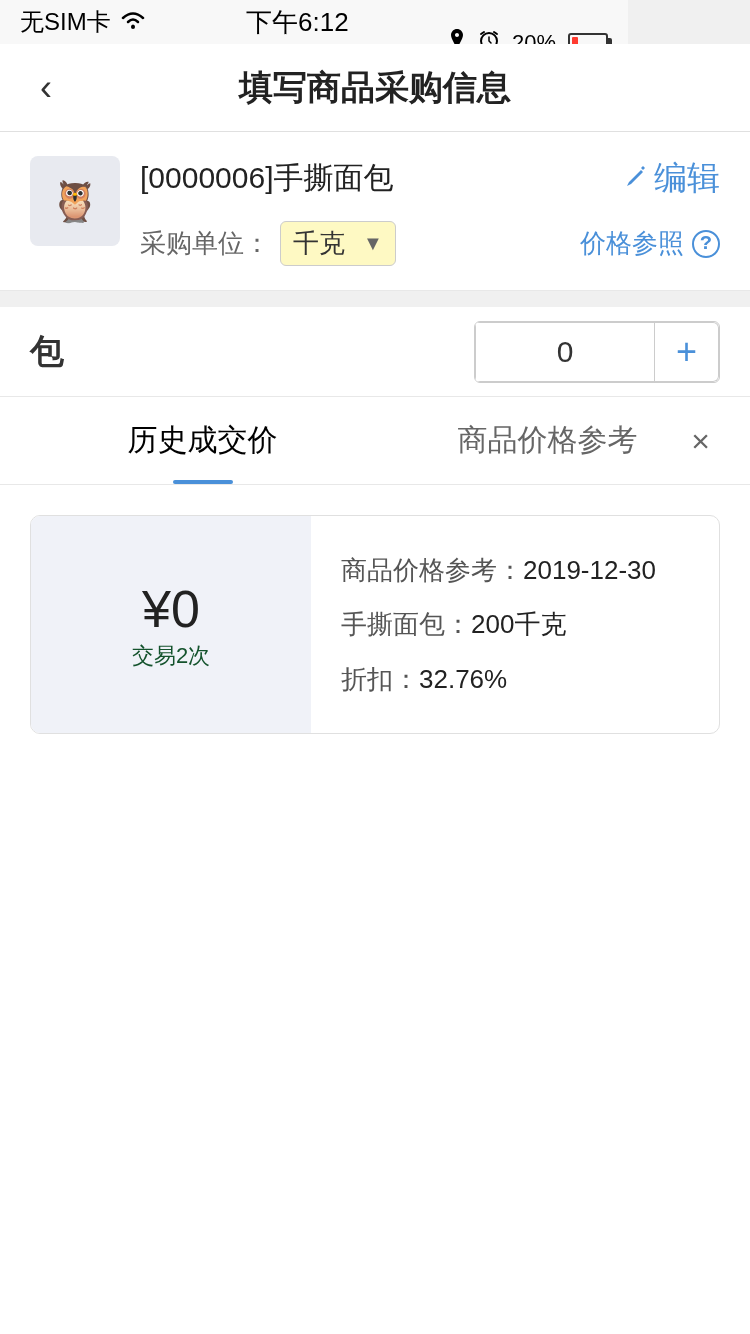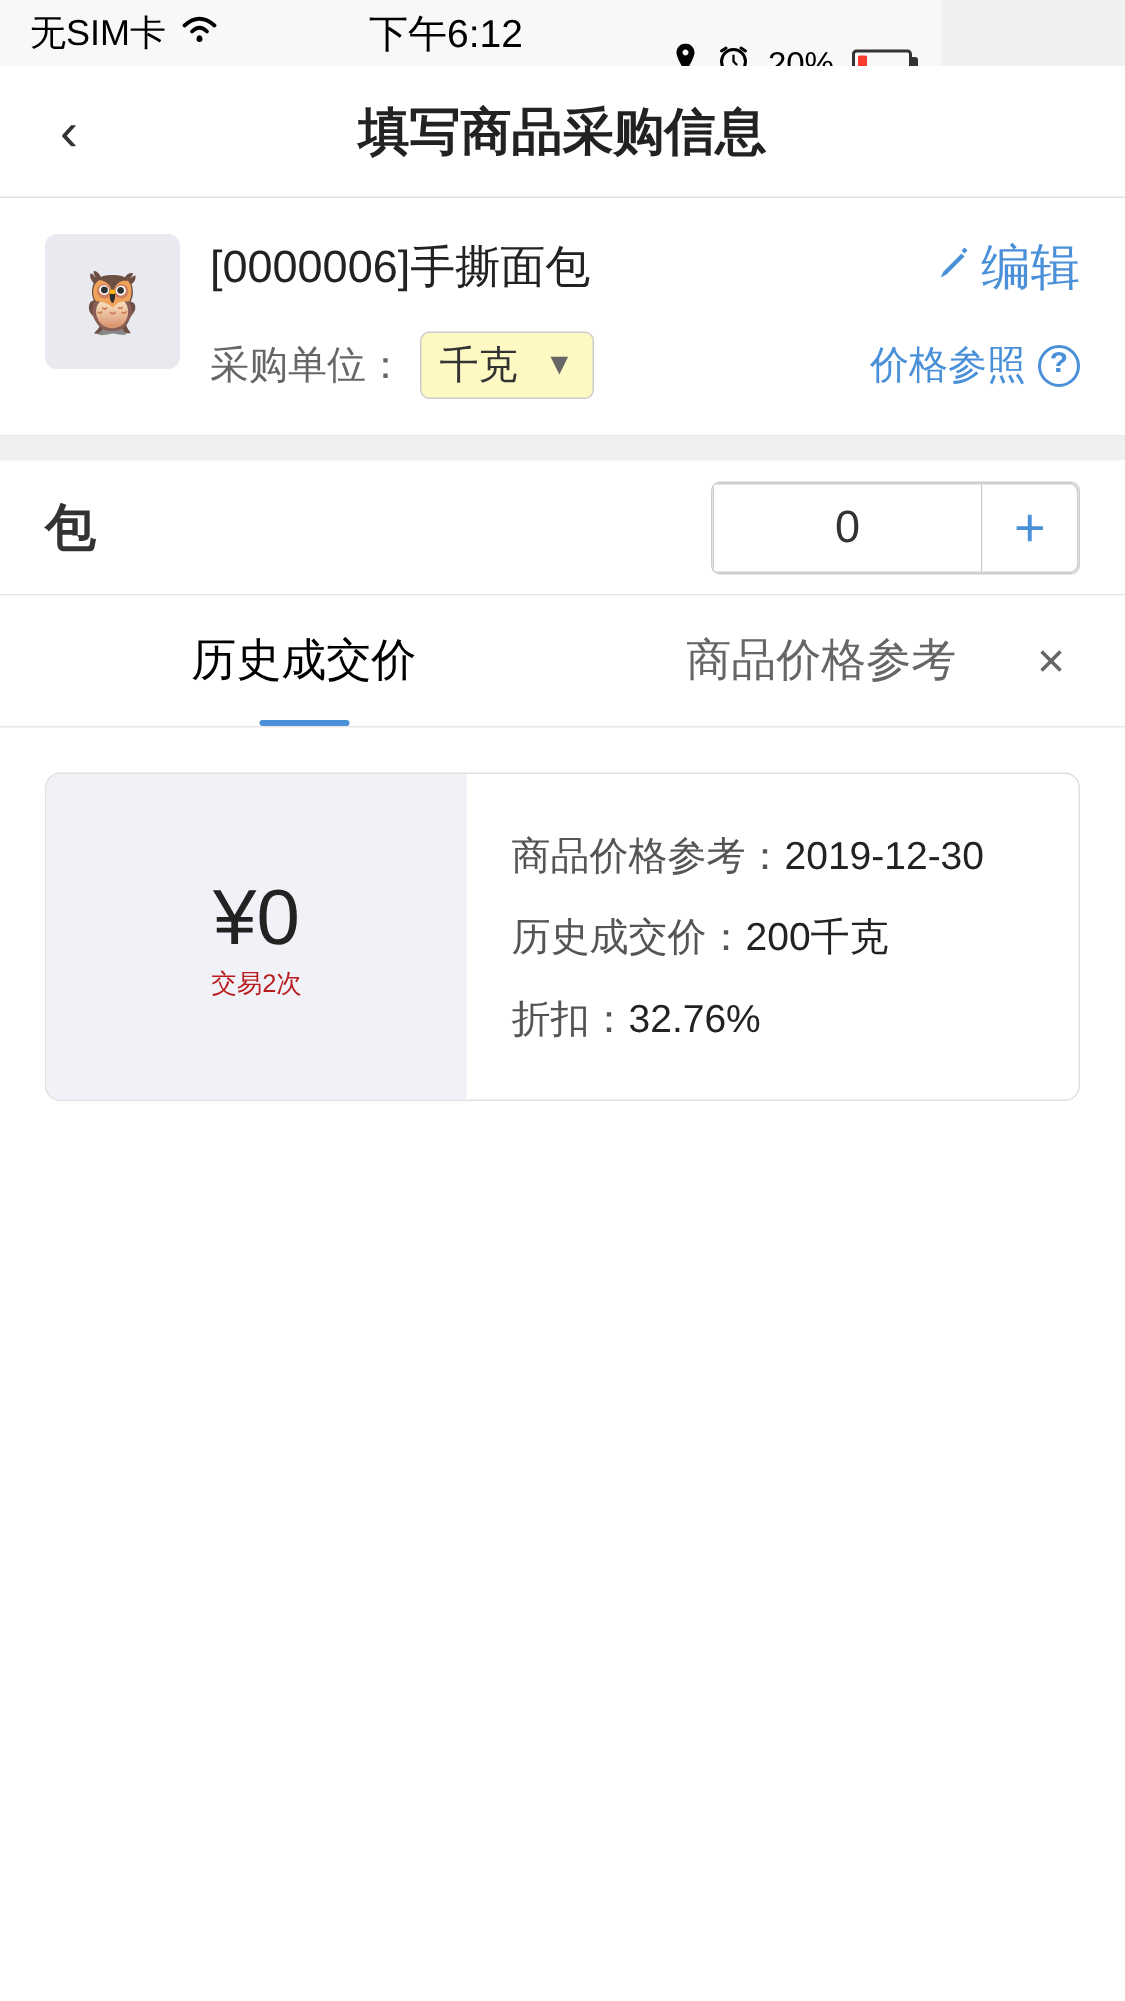--- a/index.html
+++ b/index.html
@@ -333,22 +333,22 @@
       align-items: center;
       justify-content: center;
       padding: 40px 20px;
     }
     .history-price-value {
       font-size: 52px;
       font-weight: 300;
       color: #222;
     }
     .history-trade-count {
-      font-size: 17px;
-      color: #b91c1c;
+      font-size: 22px;
+      color: #14532d;
       margin-top: 2px;
     }
     .history-detail-section {
       flex: 1;
       padding: 36px 30px;
       display: flex;
       flex-direction: column;
       gap: 18px;
     }
     .history-detail-item {
@@ -480,21 +480,21 @@
         <div class="history-price-value">
           <span>¥</span><span>0</span>
         </div>
         <div class="history-trade-count">交易2次</div>
       </div>
       <div class="history-detail-section">
         <div class="history-detail-item">
           <span class="history-detail-label">商品价格参考：</span><span class="history-detail-value">2019-12-30</span>
         </div>
         <div class="history-detail-item">
-          <span class="history-detail-label">历史成交价：</span><span class="history-detail-value">200千克</span>
+          <span class="history-detail-label">手撕面包：</span><span class="history-detail-value">200千克</span>
         </div>
         <div class="history-detail-item">
           <span class="history-detail-label">折扣：</span><span class="history-detail-value">32.76%</span>
         </div>
       </div>
     </div>
   </div>
 </div>
 
 <div class="page-rest"></div>

